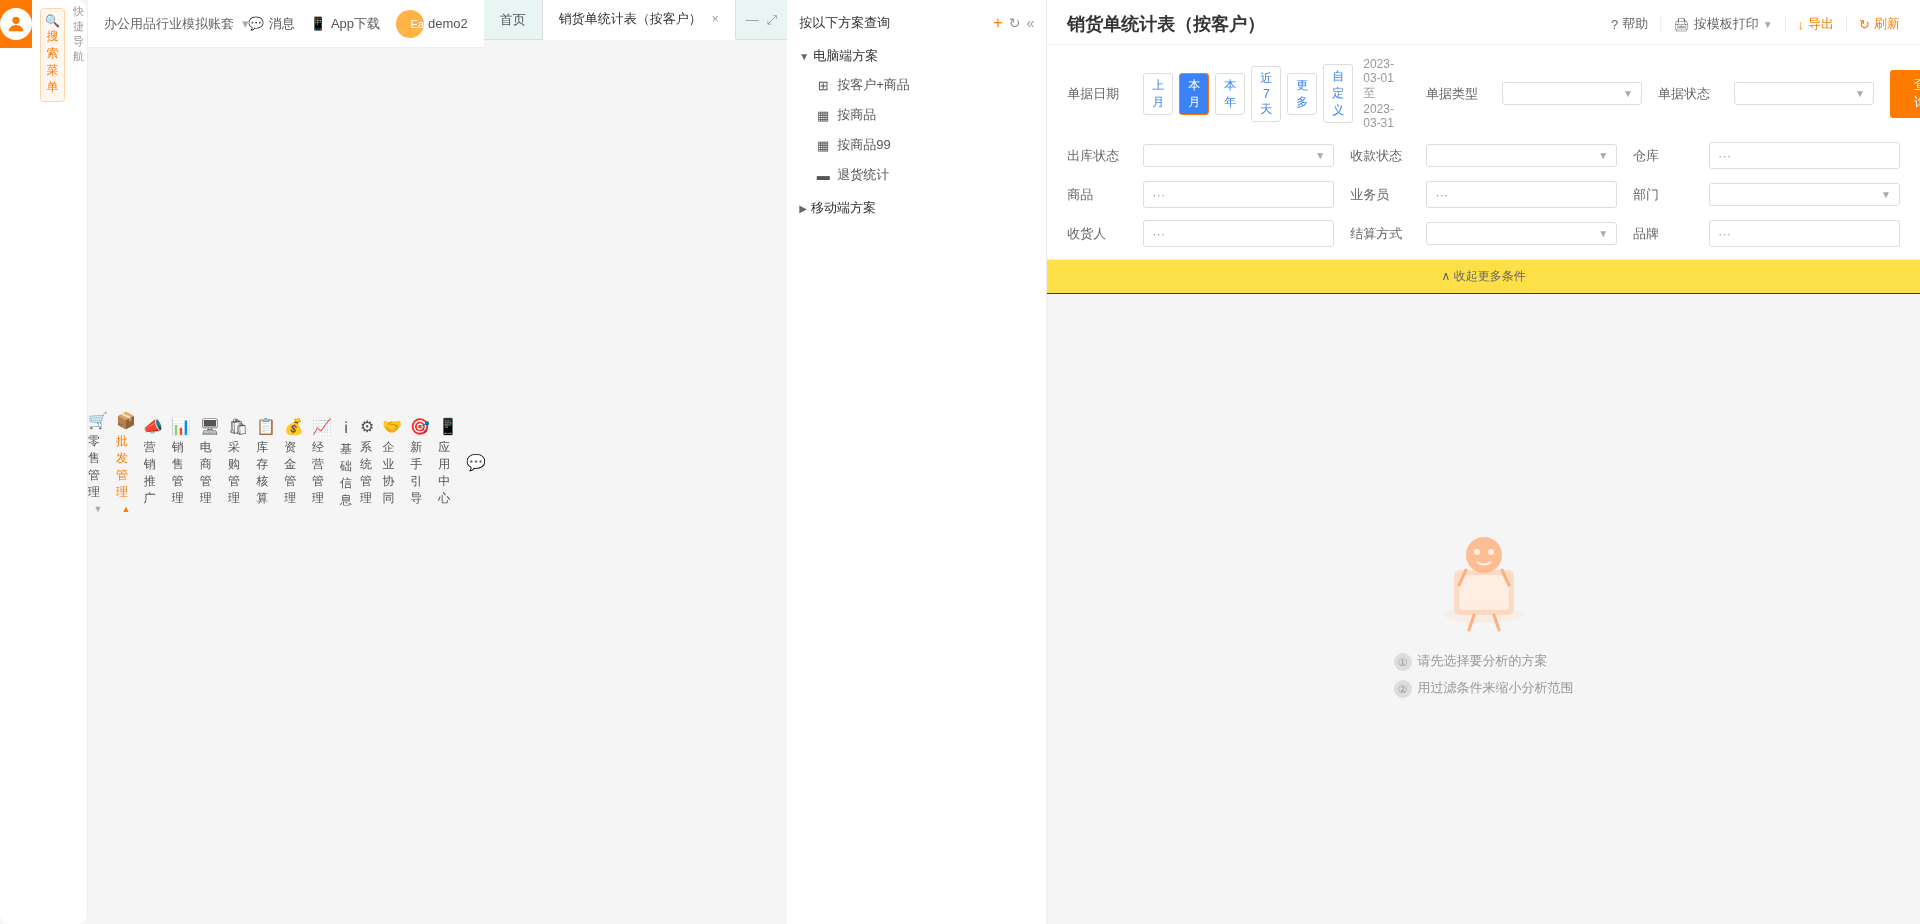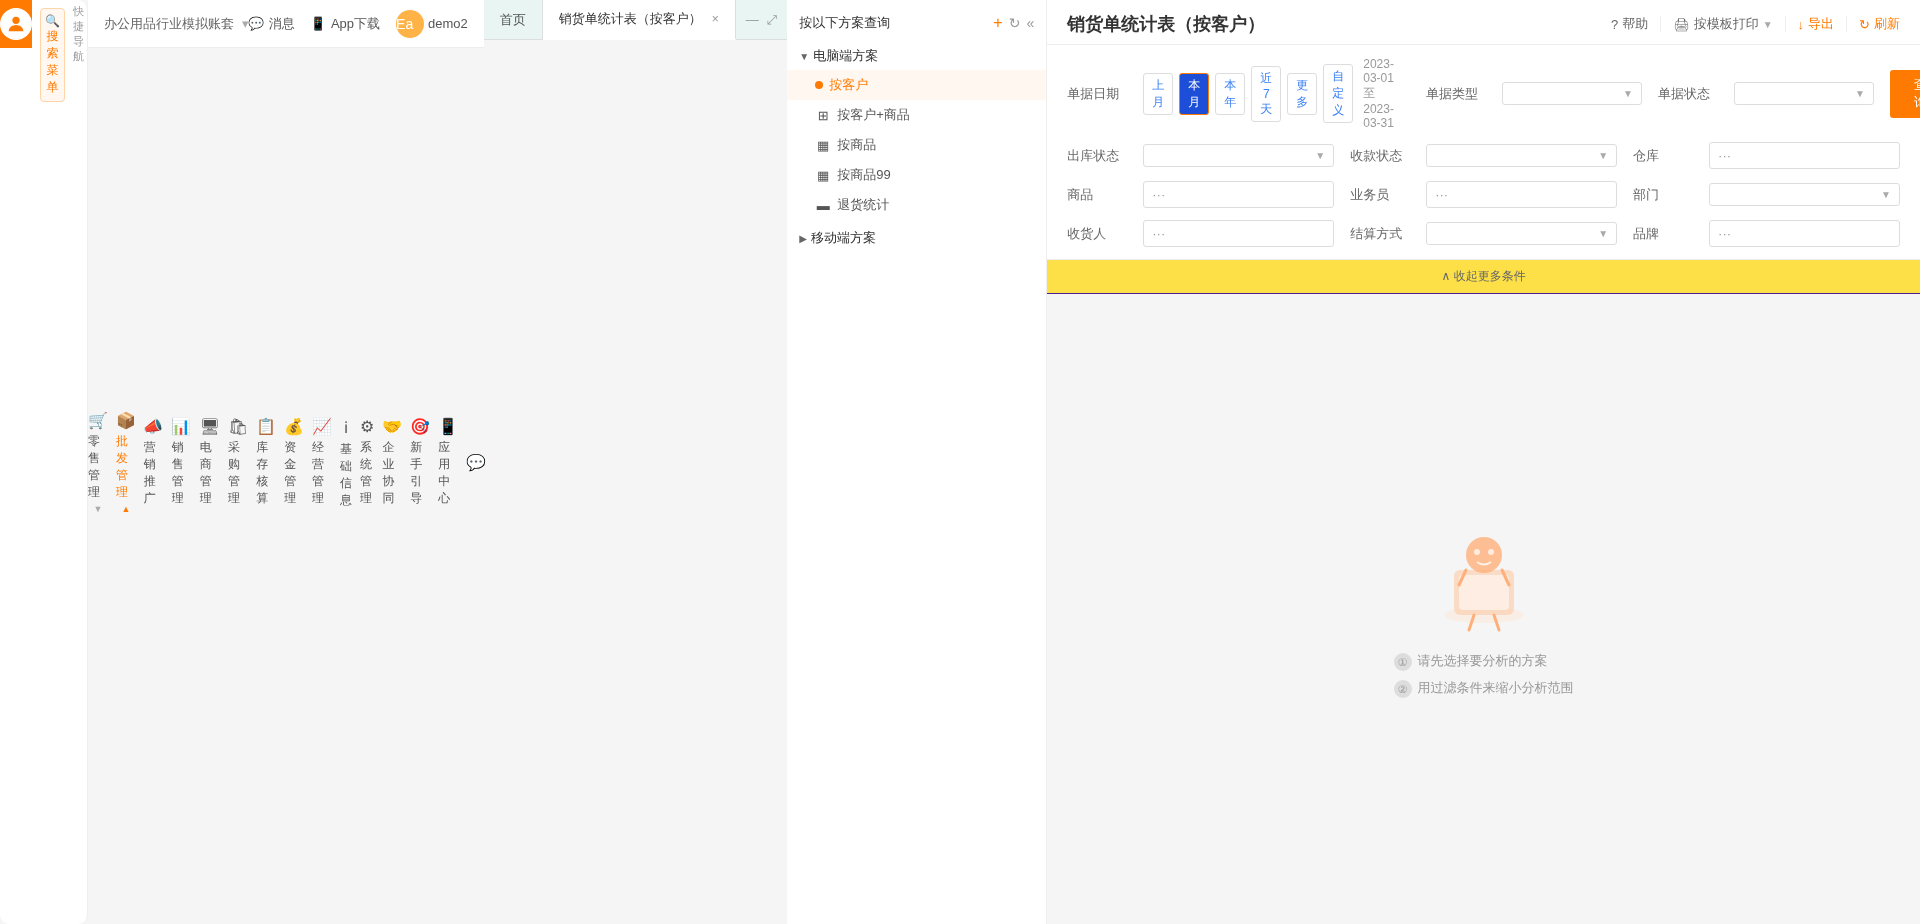--- a/index.html
+++ b/index.html
@@ -19,21 +19,21 @@
     .sidebar-divider { height: 1px; background: #f0f0f0; margin: 2px 0; }
 
     
     .main { flex: 1; display: flex; flex-direction: row; overflow: hidden; }
 
     
     .top-header { height: 48px; background: #fff; display: flex; align-items: center; justify-content: space-between; padding: 0 16px; border-bottom: 1px solid #eee; flex-shrink: 0; }
     .top-header-left { display: flex; align-items: center; gap: 8px; color: #666; font-size: 13px; }
     .top-header-right { display: flex; align-items: center; gap: 16px; color: #555; font-size: 13px; }
     .header-icon-btn { display: flex; align-items: center; gap: 4px; cursor: pointer; }
-    .user-avatar { width: 28px; height: 28px; border-radius: 50%; background: #ffb347; display: flex; align-items: center; justify-content: flex-start; color: #fff; font-size: 14px; overflow: hidden; }
+    .user-avatar { width: 28px; height: 28px; border-radius: 50%; background: #ffb347; display: flex; align-items: center; justify-content: flex-end; color: #fff; font-size: 11px; overflow: hidden; }
 
     
     .tab-bar { height: 40px; background: #e8f5f3; display: flex; align-items: stretch; border-bottom: 1px solid #ddd; flex-shrink: 0; }
     .tab { display: flex; align-items: center; padding: 0 16px; gap: 6px; cursor: pointer; font-size: 13px; color: #555; border-right: 1px solid #ddd; }
     .tab.home { color: #555; }
     .tab.active { background: #fff; color: #333; border-bottom: 2px solid #fff; margin-bottom: -1px; }
     .tab-close { color: #999; font-size: 12px; cursor: pointer; margin-left: 4px; }
     .tab-maximize { margin-left: auto; padding: 0 10px; display: flex; align-items: center; gap: 8px; color: #999; }
 
     
@@ -63,21 +63,21 @@
     .action-btn.export { color: #ff7a00; }
     .action-btn.refresh { color: #ff7a00; }
 
     
     .filter-area { background: #fff; padding: 12px 20px; border-bottom: 1px solid #eee; }
     .filter-row { display: flex; align-items: center; gap: 16px; margin-bottom: 12px; }
     .filter-row:last-child { margin-bottom: 0; }
     .filter-label { color: #666; font-size: 13px; white-space: nowrap; min-width: 60px; }
     .filter-date-group { display: flex; align-items: center; gap: 6px; }
     .date-btn { padding: 3px 8px; border: 1px solid #ddd; border-radius: 3px; cursor: pointer; font-size: 12px; color: #3b82f6; background: #fff; }
-    .date-btn.active { background: #1d4ed8; color: #fff; border-color: #ff7a00; }
+    .date-btn.active { background: #3b82f6; color: #fff; border-color: #ff7a00; }
     .date-range { color: #999; font-size: 12px; margin-left: 4px; }
     .filter-select { flex: 1; border: 1px solid #ddd; border-radius: 3px; padding: 5px 8px; display: flex; align-items: center; justify-content: space-between; cursor: pointer; background: #fff; font-size: 13px; color: #999; min-width: 140px; }
     .filter-select .arrow-down { color: #aaa; font-size: 10px; }
     .filter-col { flex: 1; display: flex; align-items: center; }
     .search-btn { padding: 6px 24px; background: #ff7a00; color: #fff; border: none; border-radius: 3px; cursor: pointer; font-size: 14px; }
     .settings-btn { padding: 5px 18px; background: #fff; color: #666; border: 1px solid #ddd; border-radius: 3px; cursor: pointer; font-size: 13px; }
 
     
     .collapse-bar { text-align: center; padding: 8px; color: #666; font-size: 12px; cursor: pointer; background: #fde047; border-bottom: 1px solid #4c1d95; }
     .collapse-bar span { display: inline-flex; align-items: center; gap: 4px; }
@@ -225,24 +225,20 @@
           <span style="font-size:16px;color:#ff7a00;cursor:pointer">+</span>
           <span style="font-size:14px;color:#999;cursor:pointer">↻</span>
           <span style="font-size:14px;color:#999;cursor:pointer">«</span>
         </div>
       </div>
 
       <div class="schema-group">
         <div class="schema-group-header">
           <span style="color:#666;font-size:10px">▼</span>
           <span>电脑端方案</span>
-        </div>
-        <div class="schema-item active">
-          <div class="active-dot"></div>
-          <span>按客户</span>
         </div>
         <div class="schema-item">
           <span class="item-icon">⊞</span>
           <span>按客户+商品</span>
         </div>
         <div class="schema-item">
           <span class="item-icon">▦</span>
           <span>按商品</span>
         </div>
         <div class="schema-item">

